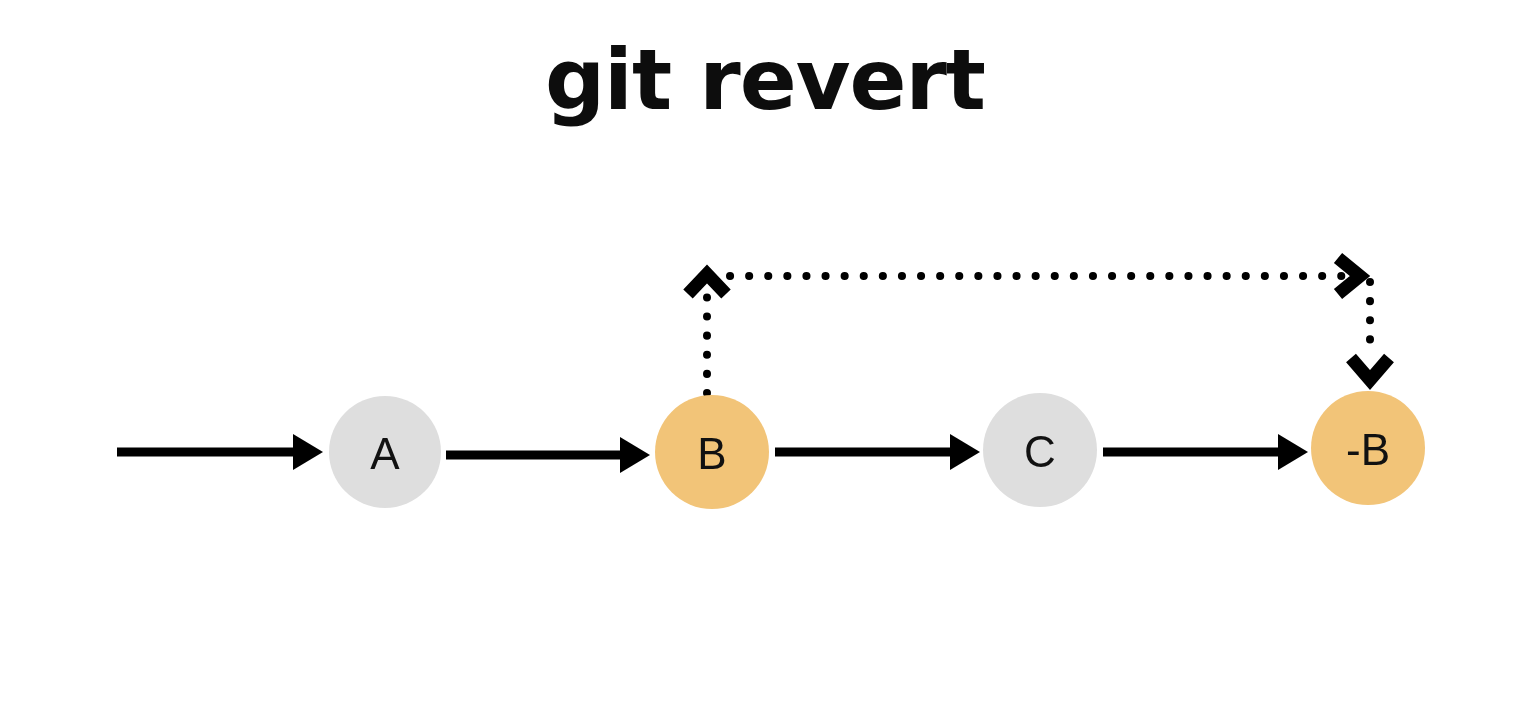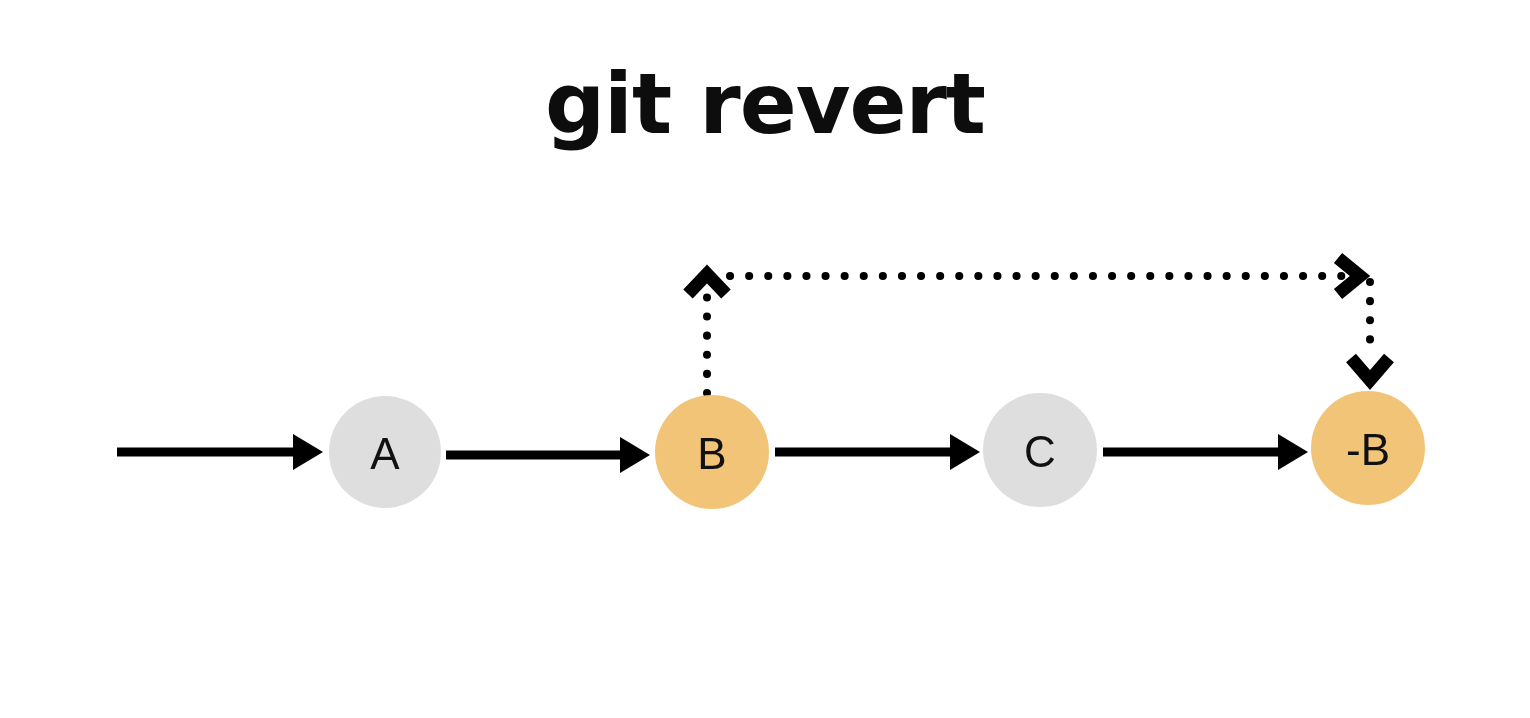--- a/index.html
+++ b/index.html
@@ -26,21 +26,20 @@
     top: 38px;
     width: 1530px;
     text-align: center;
     font-family: "DejaVu Sans", sans-serif;
     font-weight: 700;
     font-size: 84px;
     line-height: 84px;
     letter-spacing: -1px;
     color: #0d0d0d;
     user-select: none;
-    margin-top: 24px;
   }
   #graph-svg {
     position: absolute;
     left: 0;
     top: 0;
   }
   .node-label {
     font-family: "Liberation Sans", sans-serif;
     font-size: 44px;
     fill: #111111;

